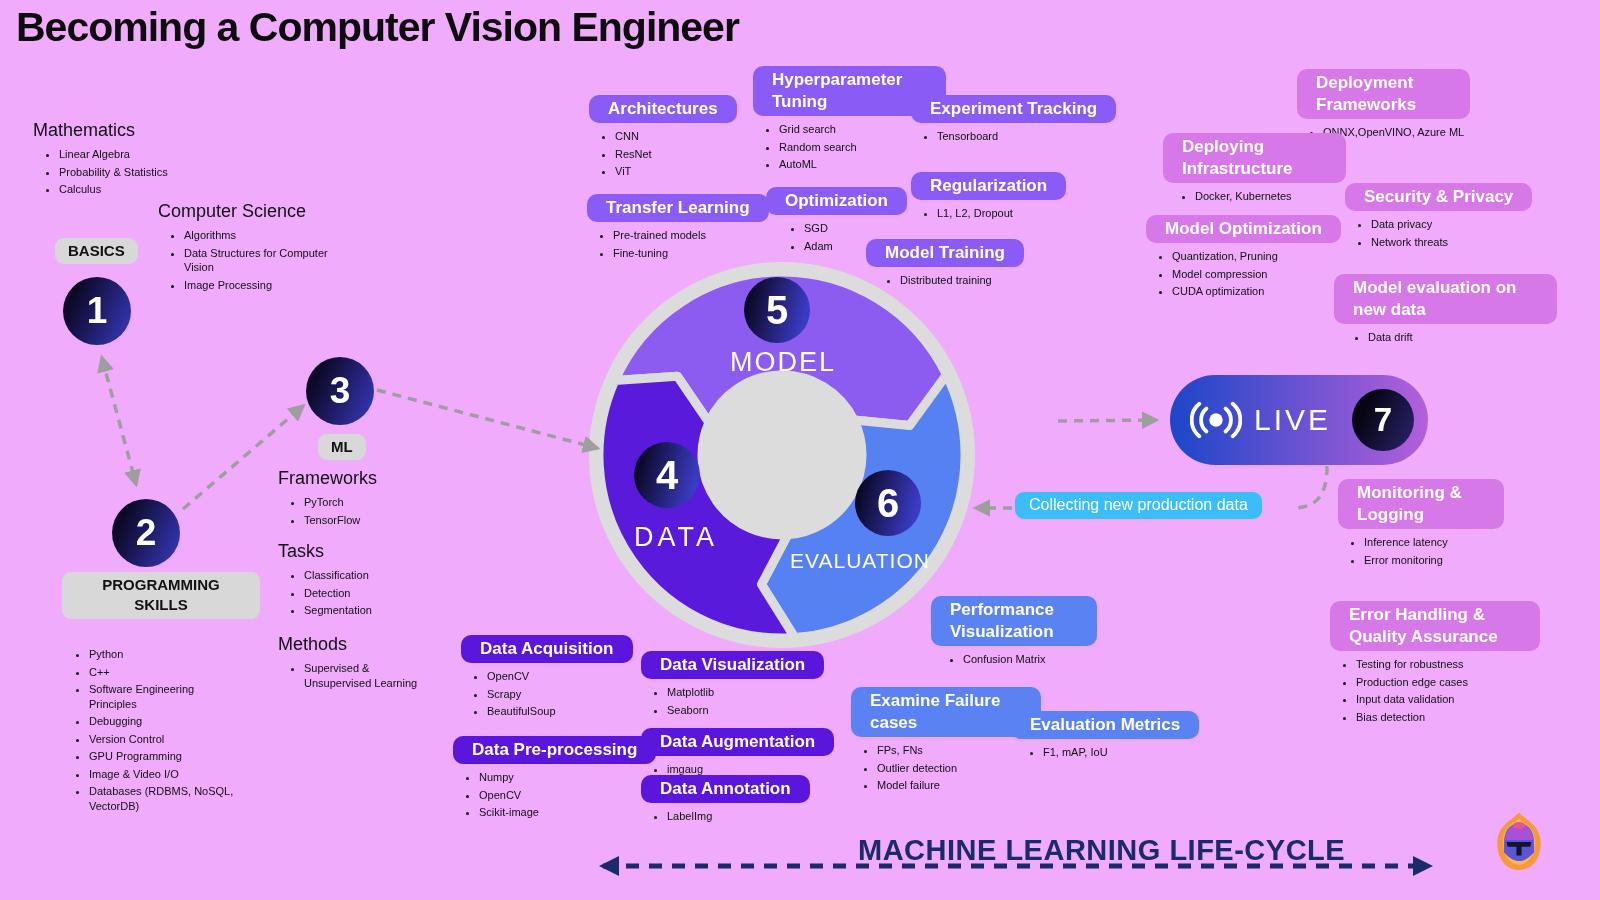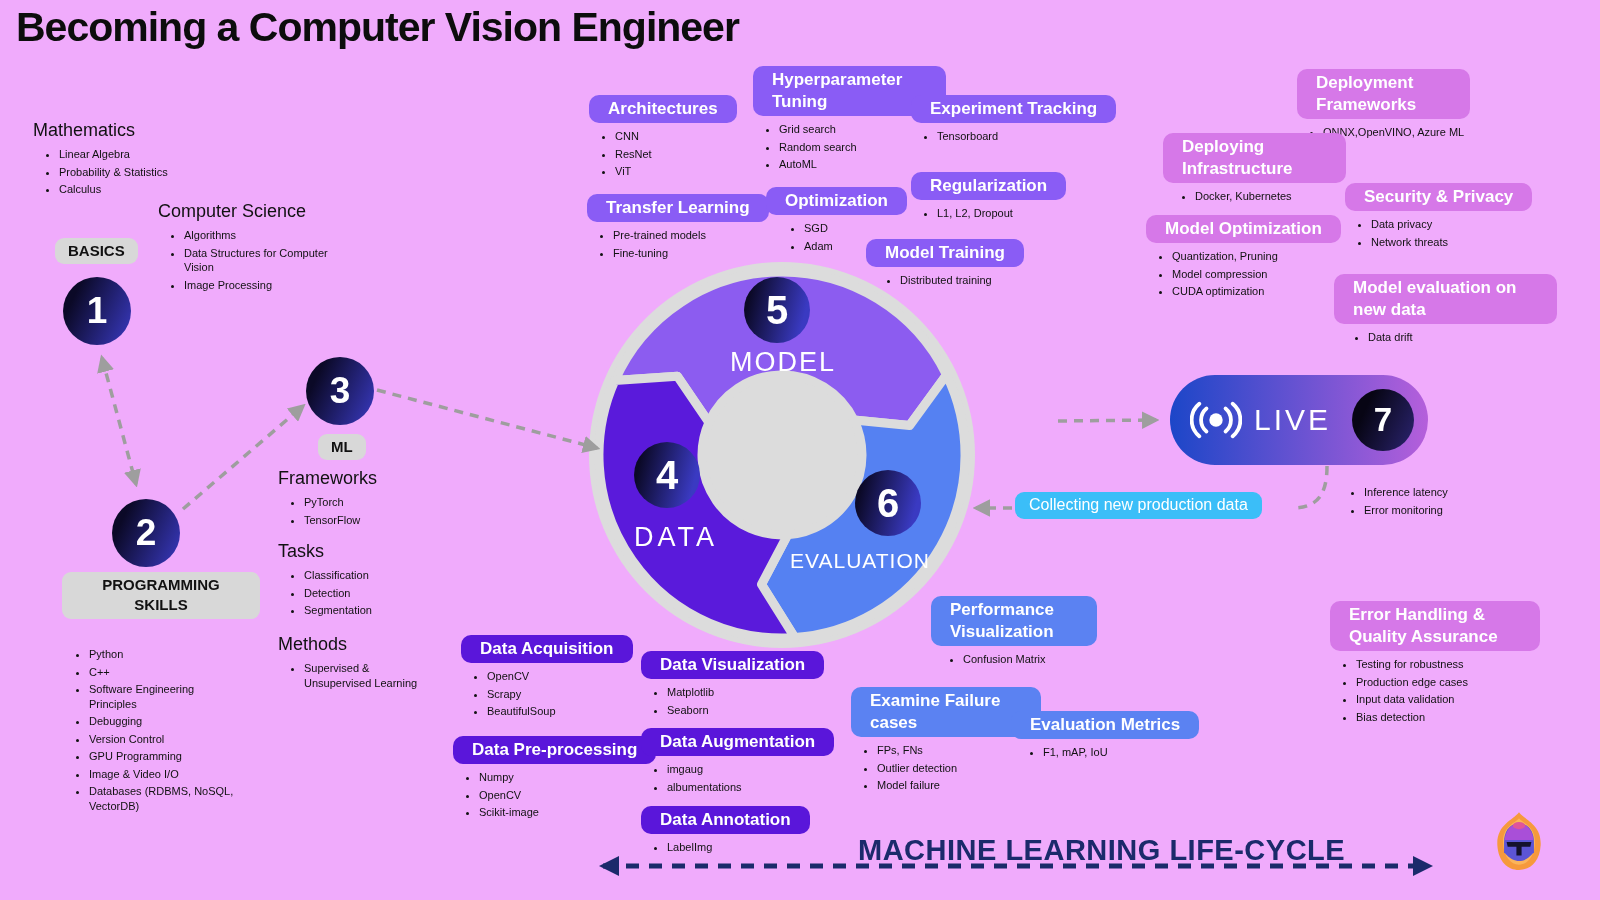--- a/index.html
+++ b/index.html
@@ -222,20 +222,21 @@
         <li>CUDA optimization</li>
       </ul>
   </div>
   <div class="abs" style="left:1334px;top:274px">
     <div class="pill pink" style="max-width:185px">Model evaluation on new data</div>
     <ul class="blist" style="margin-left:14px">
         <li>Data drift</li>
       </ul>
   </div>
   <div class="abs" style="left:1338px;top:479px">
+    <div class="pill pink" style="max-width:128px">Monitoring &amp; Logging</div>
     <ul class="blist">
         <li>Inference latency</li>
         <li>Error monitoring</li>
       </ul>
   </div>
   <div class="abs" style="left:1330px;top:601px">
     <div class="pill pink" style="max-width:172px">Error Handling &amp; Quality Assurance</div>
     <ul class="blist" style="max-width:145px">
         <li>Testing for robustness</li>
         <li>Production edge cases</li>
@@ -267,21 +268,21 @@
         <li>Seaborn</li>
       </ul>
   </div>
   <div class="abs" style="left:641px;top:728px">
     <div class="pill deep">Data Augmentation</div>
     <ul class="blist">
         <li>imgaug</li>
         <li>albumentations</li>
       </ul>
   </div>
-  <div class="abs" style="left:641px;top:806px">
+  <div class="abs" style="left:641px;top:775px">
     <div class="pill deep">Data Annotation</div>
     <ul class="blist">
         <li>LabelImg</li>
       </ul>
   </div>
 
   <div class="abs" style="left:931px;top:596px">
     <div class="pill blue" style="max-width:128px">Performance Visualization</div>
     <ul class="blist" style="margin-left:12px">
         <li>Confusion Matrix</li>

